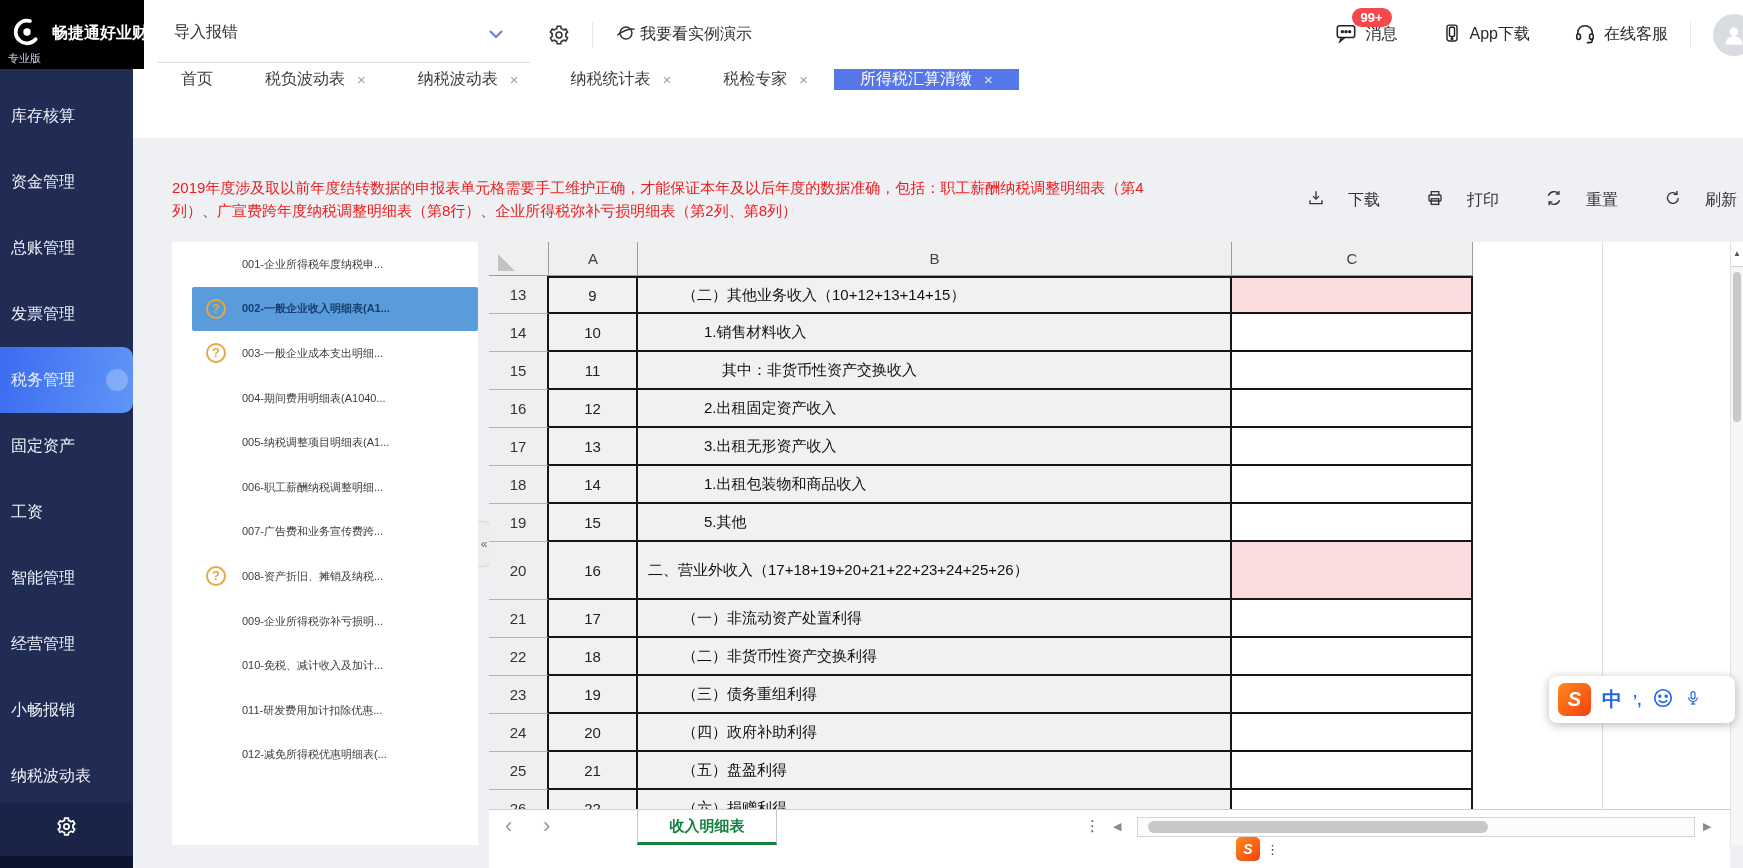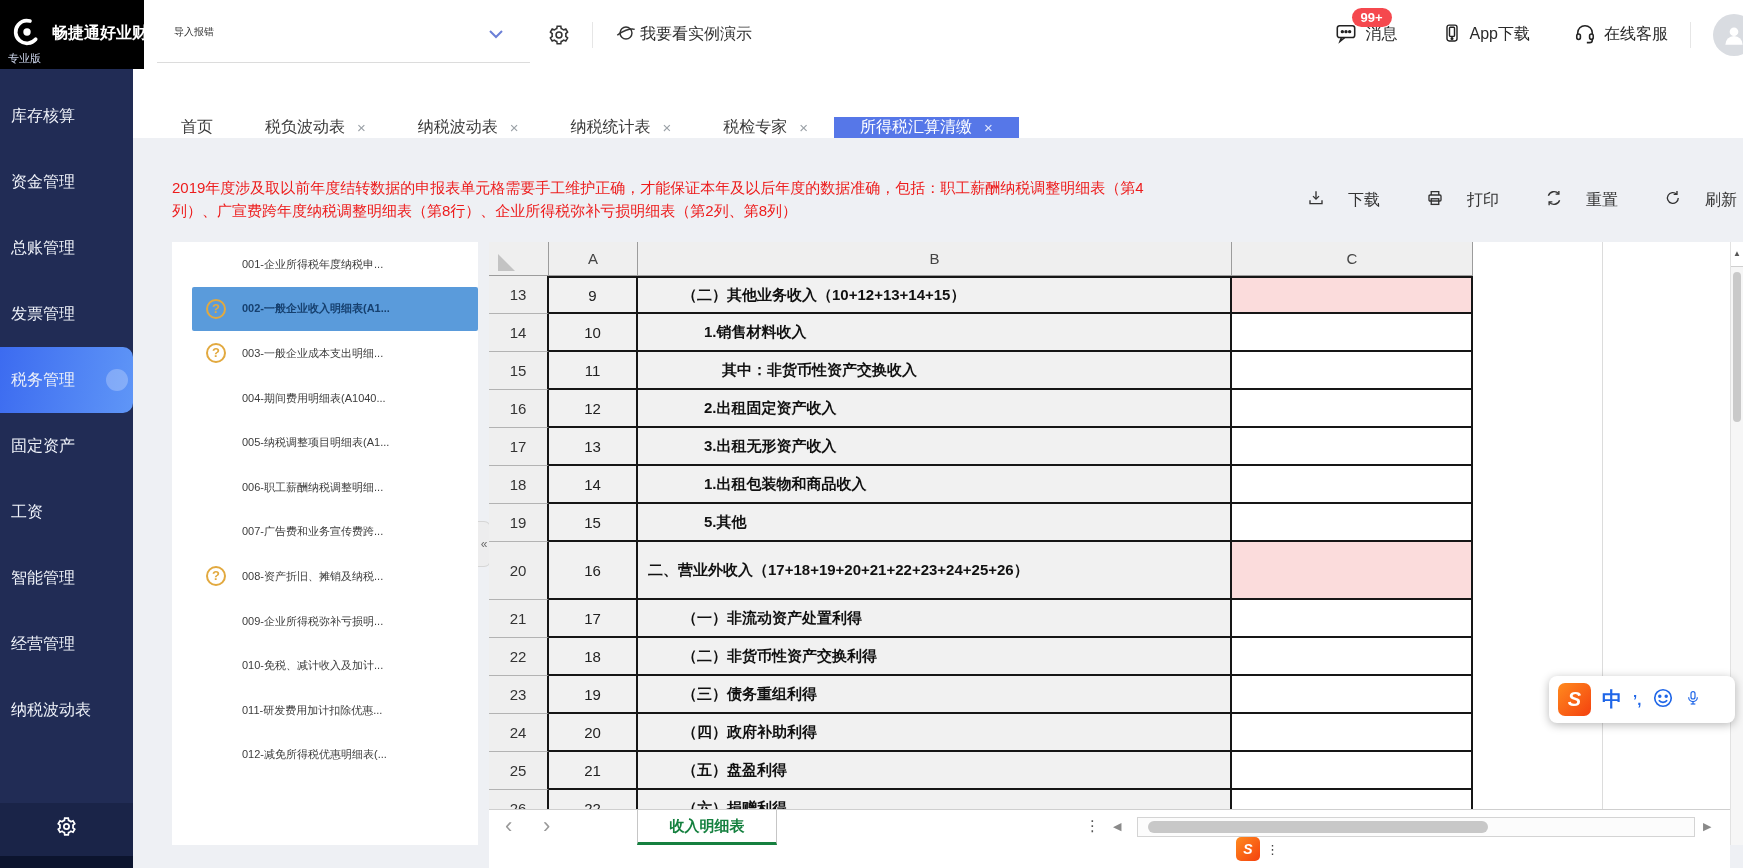--- a/index.html
+++ b/index.html
@@ -6,21 +6,21 @@
   .canvas{position:relative;width:1743px;height:868px;background:#eef0f4;overflow:hidden;
     font-family:"Liberation Sans","DejaVu Sans",sans-serif;}
 
   
   .topbar{position:absolute;left:0;top:0;width:1743px;height:69px;background:#fff;display:flex;align-items:center;z-index:4}
   .logo-block{width:144px;height:69px;background:#000000;flex:0 0 auto;position:relative;color:#fff}
   .logo-mark{position:absolute;left:10px;top:15px;display:flex}
   .brand-name{position:absolute;left:52px;top:23px;font-size:16px;font-weight:700;white-space:nowrap}
   .brand-edition{position:absolute;left:8px;bottom:3px;font-size:11px;color:#ccd4ea}
   .dropdown{position:relative;margin-left:13px;width:373px;height:100%;flex:0 0 auto}
-  .dropdown-value{position:absolute;left:17px;top:0;line-height:64px;font-size:10px;color:#333}
+  .dropdown-value{position:absolute;left:17px;top:0;line-height:64px;font-size:16px;color:#333}
   .dropdown-underline{position:absolute;left:0;right:0;bottom:6px;height:1px;background:#dcdcdc}
   .dropdown-chevron{position:absolute;right:26px;top:29px;display:flex}
   .topbar-gear{margin-left:18px;display:flex}
   .v-div{width:1px;height:26px;background:#e6e6e6;margin:0 22px;flex:0 0 auto}
   .demo-link{display:flex;align-items:center;gap:3px;font-size:16px;color:#2f2f2f;white-space:nowrap}
   .spacer{flex:1}
   .right-item{display:flex;align-items:center;gap:8px;font-size:16px;color:#2a2a2a;margin-left:44px;position:relative;white-space:nowrap}
   .msg-badge{position:absolute;top:-14px;left:18px;background:#f5484e;color:#fff;font-size:13px;font-weight:700;
     padding:2px 9px;border-radius:12px;line-height:15px}
   .avatar{width:42px;height:42px;border-radius:50%;background:#d9dce1;margin-left:0;margin-right:-12px;flex:0 0 auto;
@@ -31,21 +31,21 @@
   .side-item{height:66px;display:flex;align-items:center;padding-left:11px;font-size:16px;color:#eef1f8;position:relative;box-sizing:border-box}
   .side-item.active{background:linear-gradient(100deg,#3c6bf0,#5f96f7);border-radius:0 10px 10px 0}
   .side-item.active::after{content:"";position:absolute;right:5px;top:50%;transform:translateY(-50%);
     width:22px;height:22px;border-radius:50%;background:rgba(255,255,255,.25)}
   .side-footer{position:absolute;left:0;bottom:0;width:133px;height:65px;background:#1a2448;
     display:flex;justify-content:center;align-items:flex-start;padding-top:13px;box-sizing:border-box}
   .side-footer::after{content:"";position:absolute;left:0;bottom:0;width:100%;height:12px;background:#0c142e}
 
   
   .tabbar{position:absolute;left:133px;top:69px;width:1610px;height:69px;background:#fff;display:flex;
-    align-items:flex-end;padding-left:22px;box-sizing:border-box;z-index:2}
+    align-items:flex-start;padding-left:22px;box-sizing:border-box;z-index:2}
   .tab{display:flex;align-items:center;padding:0 26px;font-size:16px;color:#3a3a3a}
   .tab.active{background:#5677e8;color:#fff}
   .tab-close{display:none;margin-left:12px;color:#9aa0a6;font-size:15px}
   .tab-close.show{display:inline}
   .tab-close::before{content:"×"}
   .tab.active .tab-close{color:#e2e8ff}
 
   
   .notice{position:absolute;left:172px;top:176px;z-index:1}
   .notice-line{font-size:15px;line-height:23px;color:#ed1c1c;white-space:nowrap}
@@ -78,21 +78,21 @@
   .g-h{background:#efefef;border-right:1px solid #9c9c9c;border-bottom:1px solid #9c9c9c;box-sizing:border-box;
     display:flex;align-items:center;justify-content:center;font-size:15px;color:#444}
   .g-ha{width:89px}.g-hb{width:594px}.g-hc{width:241px}
   .trow{display:flex;height:38px}
   .trow.tall{height:58px}
   .cell-num{width:60px;background:#efefef;border-right:2px solid #161616;border-bottom:1px solid #b3b3b3;box-sizing:border-box;
     display:flex;align-items:center;justify-content:center;font-size:15px;color:#333}
   .cell-a{width:89px;background:#f1f1f1;border-right:2px solid #161616;border-bottom:2px solid #161616;box-sizing:border-box;
     display:flex;align-items:center;justify-content:center;font-size:15px;color:#222}
   .cell-b{width:594px;background:#f1f1f1;border-right:2px solid #161616;border-bottom:2px solid #161616;box-sizing:border-box;
-    display:flex;align-items:center;font-size:15px;font-weight:700;color:#111;white-space:nowrap;overflow:hidden}
+    display:flex;align-items:center;font-size:15px;font-weight:400;color:#111;white-space:nowrap;overflow:hidden}
   .cell-c{width:241px;background:#fff;border-right:2px solid #161616;border-bottom:2px solid #161616;box-sizing:border-box}
   .cell-c.pink{background:#fbdcdc}
   .g-rows .trow:first-child .cell-a,.g-rows .trow:first-child .cell-b,.g-rows .trow:first-child .cell-c{border-top:2px solid #161616}
   .ind-0{padding-left:10px}.ind-1{padding-left:44px}.ind-2{padding-left:66px}.ind-3{padding-left:84px}
 
   
   .sheet-bar{position:absolute;left:489px;top:809px;width:1241px;height:36px;background:#fff;border-top:1px solid #cfcfcf;box-sizing:border-box;z-index:2}
   .nav-prev,.nav-next{position:absolute;top:0;height:35px;line-height:31px;font-size:22px;color:#9a9a9a}
   .nav-prev{left:16px}.nav-prev::before{content:"‹"}
   .nav-next{left:54px}.nav-next::before{content:"›"}
@@ -231,20 +231,23 @@
         <span>固定资产</span>
       </div>
       <div class="side-item">
         <span>工资</span>
       </div>
       <div class="side-item">
         <span>智能管理</span>
       </div>
       <div class="side-item">
         <span>经营管理</span>
+      </div>
+      <div class="side-item">
+        <span>小畅报销</span>
       </div>
       <div class="side-item">
         <span>纳税波动表</span>
       </div>
     <div class="side-footer">
       <span>
         <svg width="21" height="21" viewBox="0 0 24 24" fill="none" stroke="#fff" stroke-width="2">
             <circle cx="12" cy="12" r="3"></circle>
             <path d="M19.4 13.5a7.9 7.9 0 0 0 0-3l2-1.6-2-3.4-2.4 1a7.9 7.9 0 0 0-2.6-1.5L14 2.5h-4l-.4 2.5A7.9 7.9 0 0 0 7 6.5l-2.4-1-2 3.4 2 1.6a7.9 7.9 0 0 0 0 3l-2 1.6 2 3.4 2.4-1a7.9 7.9 0 0 0 2.6 1.5l.4 2.5h4l.4-2.5a7.9 7.9 0 0 0 2.6-1.5l2.4 1 2-3.4z"></path>
           </svg>

